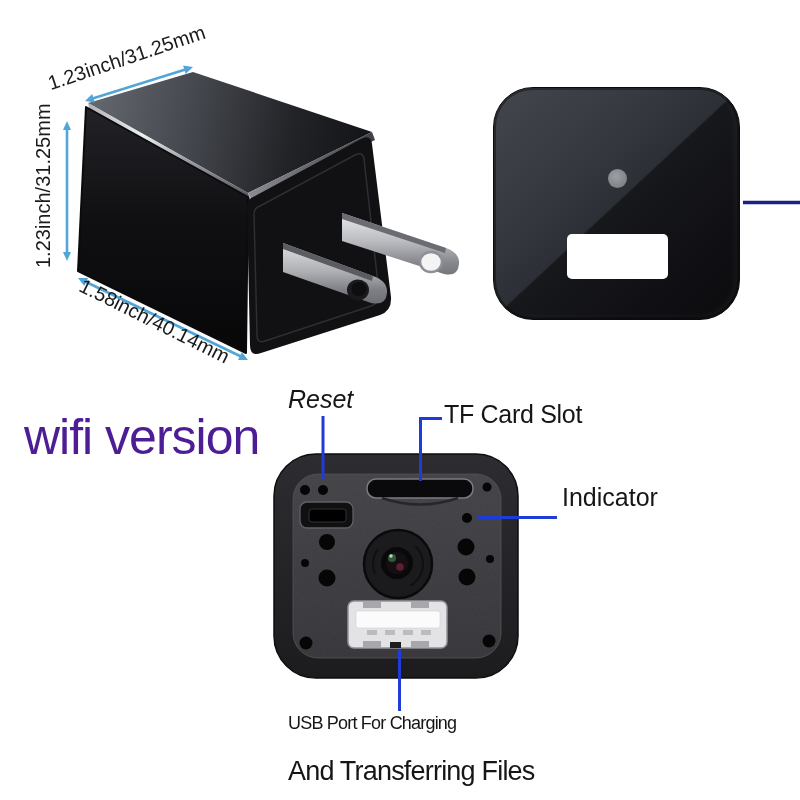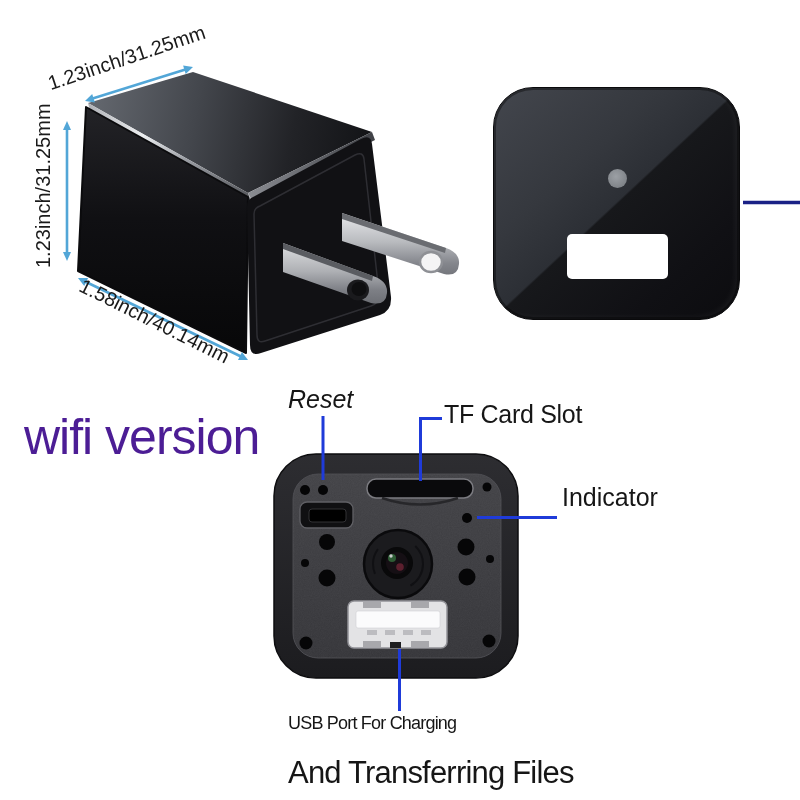--- a/index.html
+++ b/index.html
@@ -19,21 +19,21 @@
   .dim{font-size:20px;color:#1a1a1a;}
   .dim-top{left:52px;top:73px;transform:rotate(-18.5deg);transform-origin:left bottom;}
   .dim-left{left:33px;top:268px;transform:rotate(-90deg);transform-origin:left top;}
   .dim-bottom{left:76px;top:273px;transform:rotate(26.5deg);transform-origin:left bottom;}
   .wifi{left:24px;top:411px;font-size:50px;letter-spacing:-1px;color:#4c1d95;}
   .callout-lbl{font-size:25px;color:#161616;}
   .lbl-reset{left:288px;top:386px;font-style:italic;}
   .lbl-tf{left:444px;top:401px;letter-spacing:-0.3px;}
   .lbl-indicator{left:562px;top:484px;}
   .lbl-usb1{left:288px;top:714px;font-size:18px;letter-spacing:-0.8px;}
-  .lbl-usb2{left:288px;top:757px;font-size:31px;letter-spacing:-0.8px;}
+  .lbl-usb2{left:288px;top:757px;font-size:27px;letter-spacing:-0.8px;}
   
   .front-view{
     position:absolute;left:493px;top:87px;width:245px;height:231px;border-radius:40px;
     background:linear-gradient(137deg,#43464d 0%,#35383e 34%,#2c2f35 49.7%,#17181b 50.3%,#101014 78%,#0c0c0f 100%);
     border:1px solid #0a0a0c;
     box-shadow:inset 0 0 0 2px rgba(0,0,0,.38), inset -4px -2px 6px rgba(255,255,255,.05);
   }
   .front-dot{
     position:absolute;left:114px;top:81px;width:19px;height:19px;border-radius:50%;
     background:radial-gradient(circle at 42% 40%,#9ca0a5,#7e8287 75%);

